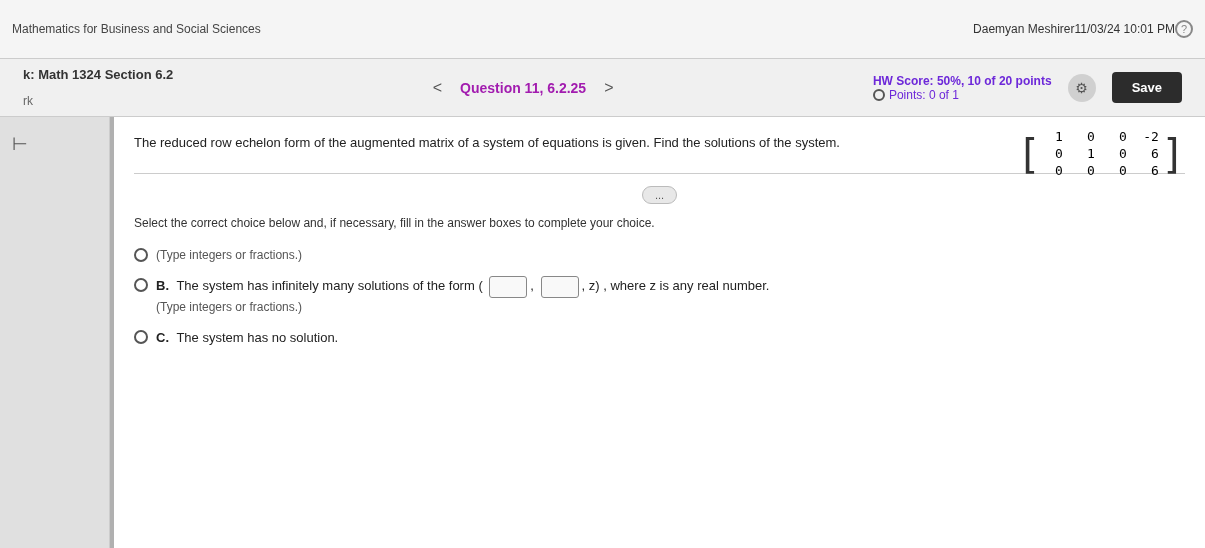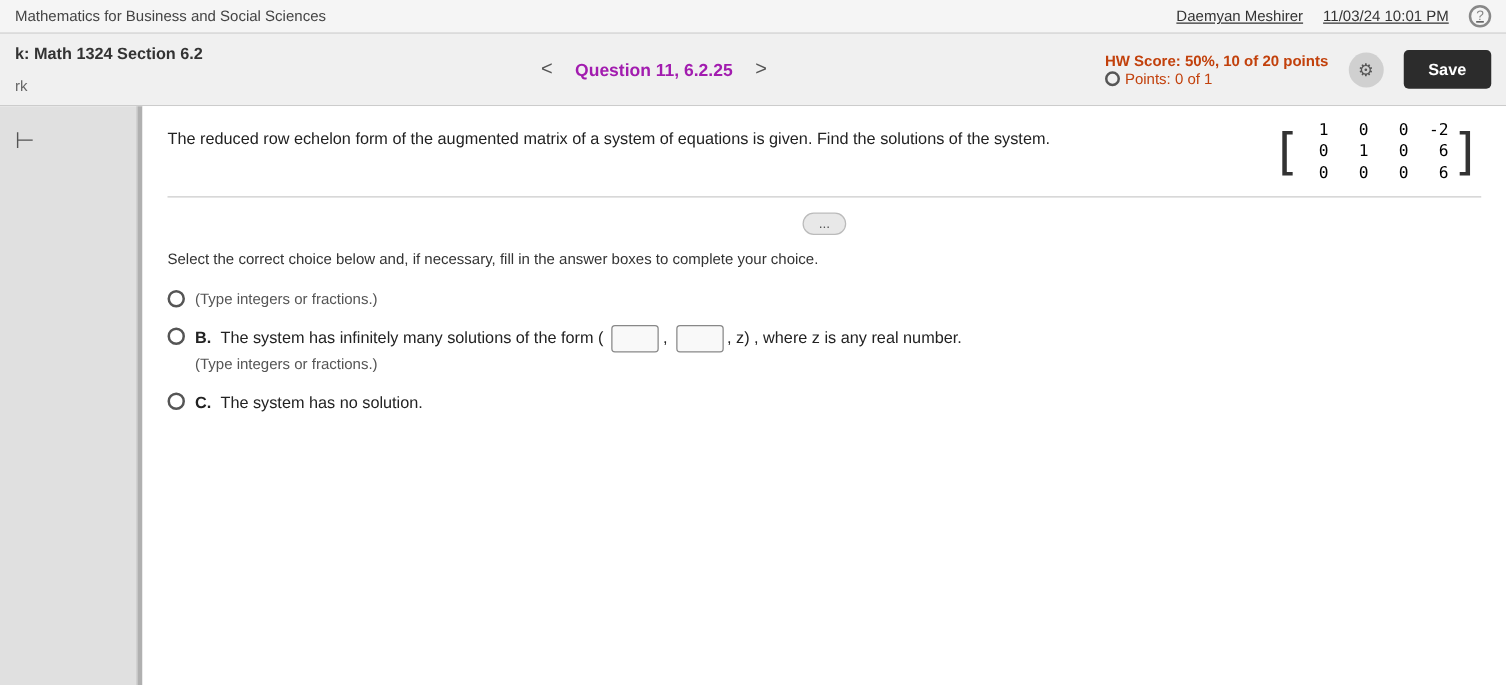--- a/index.html
+++ b/index.html
@@ -9,57 +9,55 @@
       width: 1205px;
       height: 548px;
       overflow: hidden;
       font-size: 13px;
     }
 
     
     .top-bar {
       background: #f5f5f5;
       border-bottom: 1px solid #ccc;
-      padding: 4px 12px;
+      padding: 20px 12px;
       display: flex;
       justify-content: space-between;
       align-items: center;
       font-size: 12px;
       color: #333;
       text-align: center;
     }
     .top-bar-left {
       font-size: 12px;
       color: #444;
     }
     .top-bar-right {
       display: flex;
       align-items: center;
-      gap: 16px;
-      font-size: 12px;
-      text-decoration: underline;
+      font-size: 12px;
     }
     .top-bar-right .help-icon {
       width: 18px;
       height: 18px;
       border-radius: 50%;
       border: 2px solid #888;
       display: flex;
       align-items: center;
       justify-content: center;
       font-size: 11px;
       color: #888;
       cursor: pointer;
     }
 
     
     .header-row {
       background: #f0f0f0;
       border-bottom: 1px solid #ccc;
-      padding: 8px 12px;
+      padding: 8px 23px;
       display: flex;
       align-items: center;
       justify-content: space-between;
     }
     .header-left {
       display: flex;
       flex-direction: column;
     }
     .header-left .course-label {
       font-size: 13px;
@@ -95,21 +93,21 @@
     }
 
     .header-right {
       display: flex;
       align-items: center;
       gap: 16px;
     }
     .score-info {
       text-align: right;
       font-size: 12px;
-      color: #c2410c;
+      color: #6d28d9;
     }
     .score-info .hw-score {
       font-weight: bold;
     }
     .score-info .points {
       display: flex;
       align-items: center;
       gap: 4px;
     }
     .points-circle {
@@ -172,21 +170,21 @@
       padding: 16px 20px;
       background: white;
       overflow-y: auto;
       position: relative;
     }
 
     
     .question-text {
       font-size: 13px;
       color: #222;
-      margin-bottom: 24px;
+      margin-bottom: 8px;
       line-height: 1.5;
     }
 
     
     .matrix-container {
       position: absolute;
       right: 20px;
       top: 12px;
       font-size: 13px;
       font-family: monospace;

